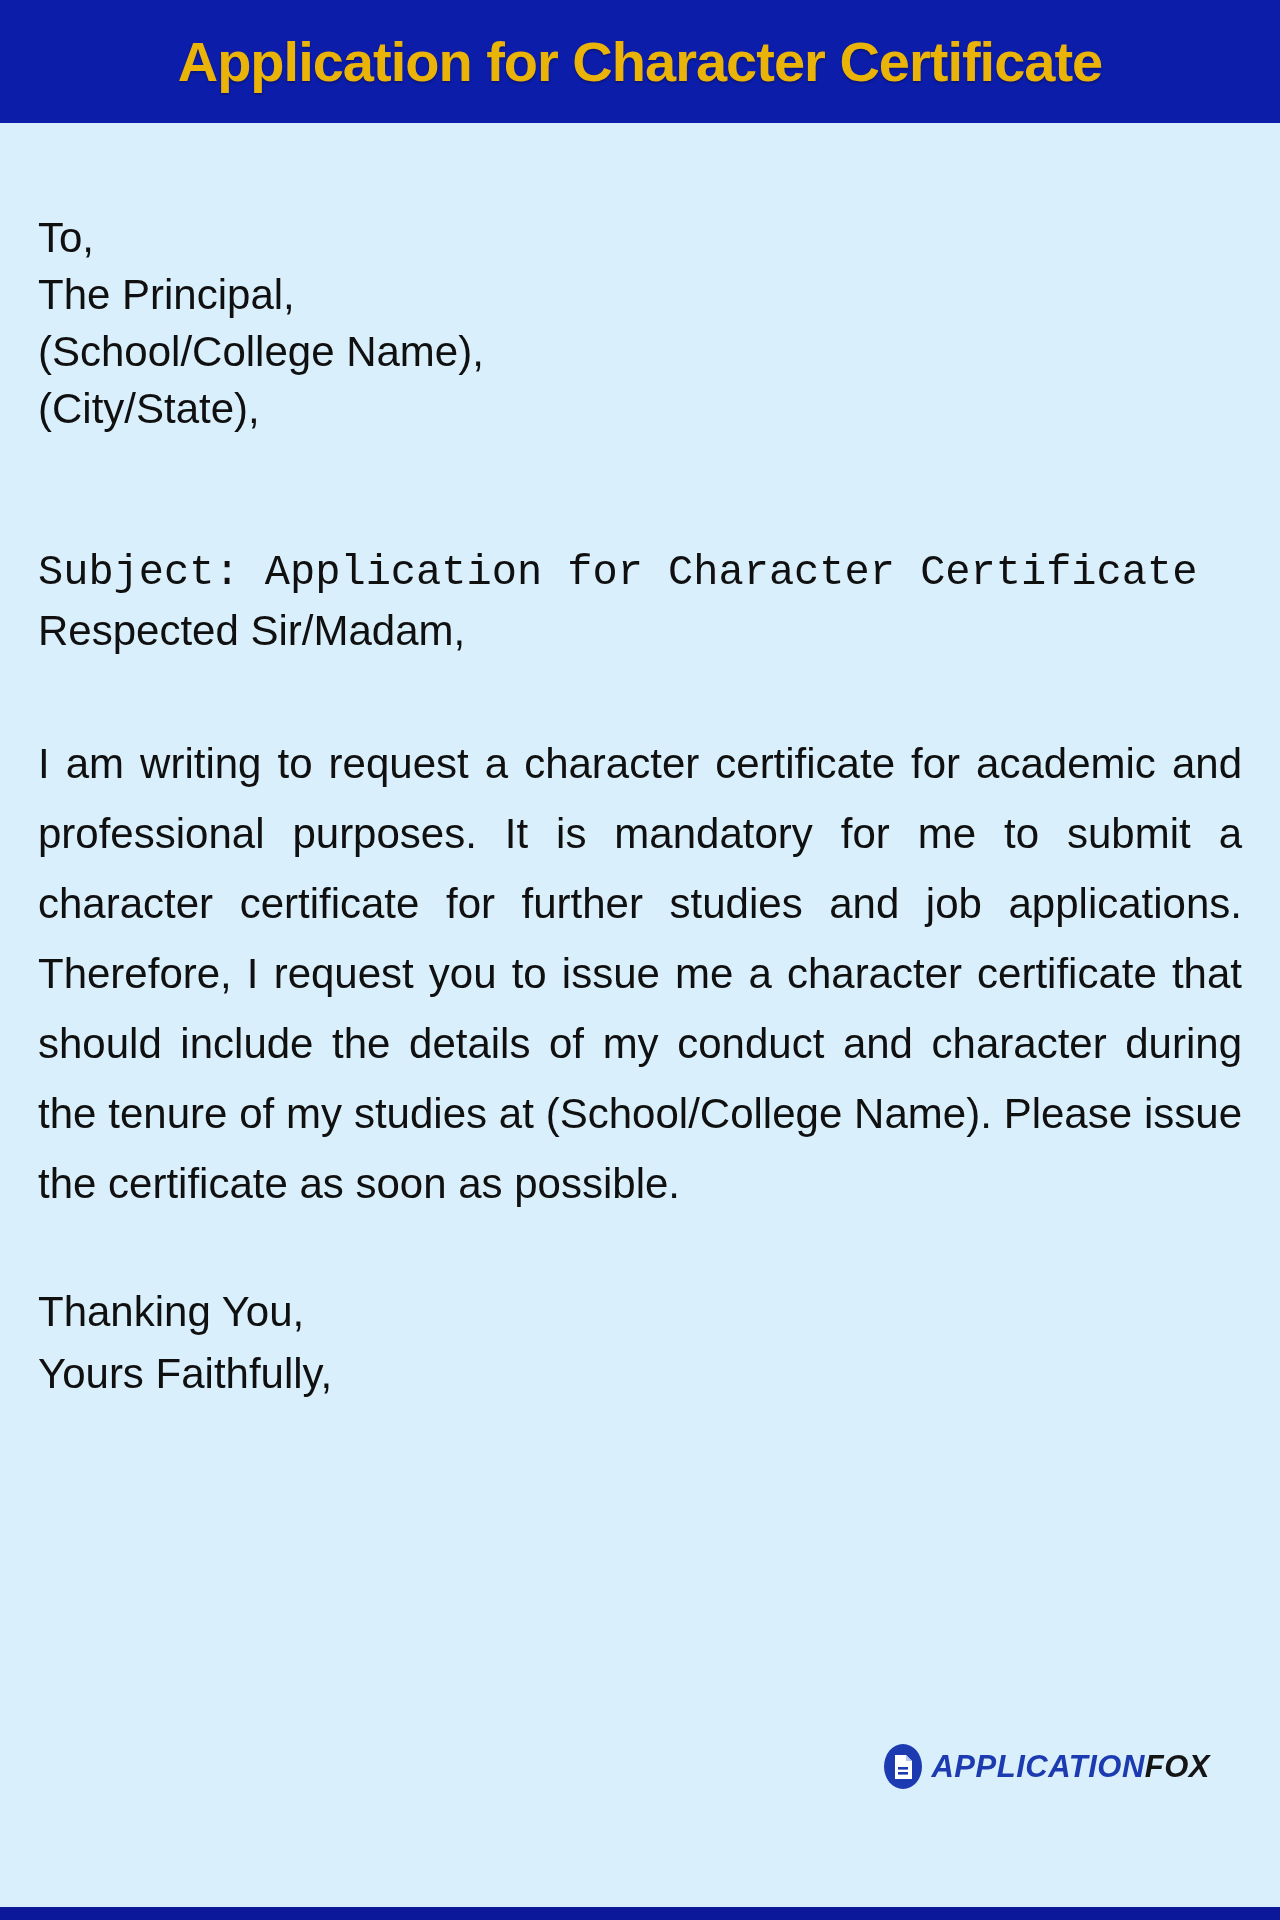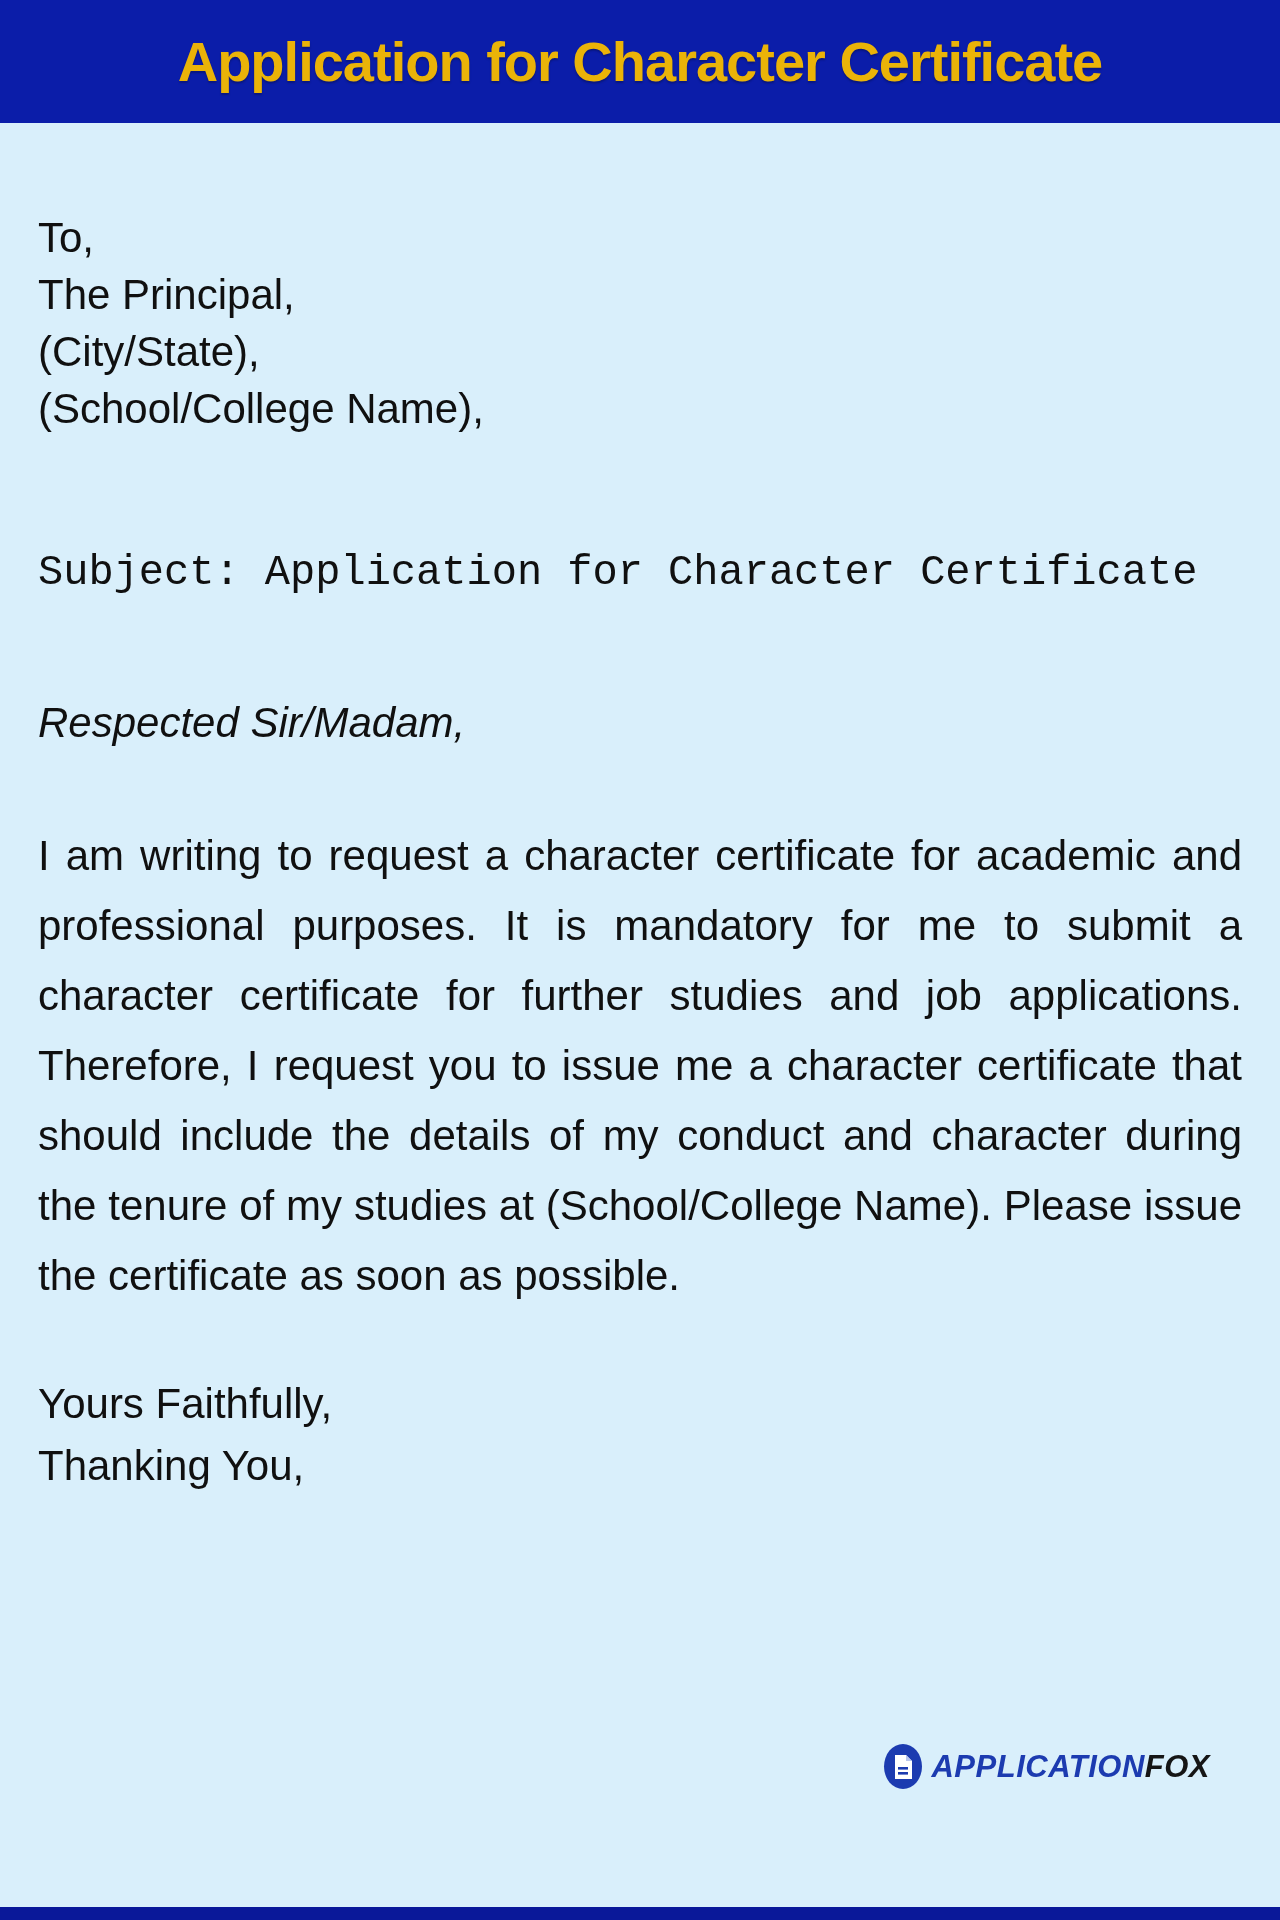--- a/index.html
+++ b/index.html
@@ -30,21 +30,21 @@
     letter-spacing:-1px;
     text-shadow:0 2px 2px rgba(0,0,0,0.25);
     white-space:nowrap;
   }
   .content{
     padding:58px 38px 0 38px;
     font-size:42px;
   }
   .address{line-height:57px;margin-top:28px;}
   .subject{margin-top:108px;line-height:57px;font-family:Liberation Mono, monospace;}
-  .salutation{margin-top:92px;line-height:57px;font-style:italic;}
+  .salutation{line-height:57px;}
   .para{
     margin-top:70px;
     line-height:70px;
     text-align:justify;
     text-justify:inter-word;
   }
   .closing{margin-top:62px;line-height:62px;}
   .brandbar{
     position:absolute;
     top:1744px;
@@ -81,33 +81,33 @@
 <body>
 
 <div class="header">
   <h1>Application for Character Certificate</h1>
 </div>
 
 <div class="content">
   <div class="address">
     <div>To,</div>
     <div>The Principal,</div>
+    <div>(School/College Name),</div>
     <div>(City/State),</div>
-    <div>(School/College Name),</div>
   </div>
 
   <div class="subject">Subject: Application for Character Certificate</div>
 
   <div class="salutation">Respected Sir/Madam,</div>
 
   <div class="para">I am writing to request a character certificate for academic and professional purposes. It is mandatory for me to submit a character certificate for further studies and job applications. Therefore, I request you to issue me a character certificate that should include the details of my conduct and character during the tenure of my studies at (School/College Name). Please issue the certificate as soon as possible.</div>
 
   <div class="closing">
+    <div>Thanking You,</div>
     <div>Yours Faithfully,</div>
-    <div>Thanking You,</div>
   </div>
 </div>
 
 <div class="brandbar">
   <span class="brand-icon">
     <svg width="22" height="26" viewBox="0 0 22 26">
       <path d="M3 1 h11 l6 6 v18 h-17 z" fill="#ffffff"></path>
       <path d="M14 1 l6 6 h-6 z" fill="#b9c6ee"></path>
       <rect x="6" y="13" width="10" height="2.6" fill="#1c3bb0"></rect>
       <rect x="6" y="18" width="10" height="2.6" fill="#1c3bb0"></rect>

